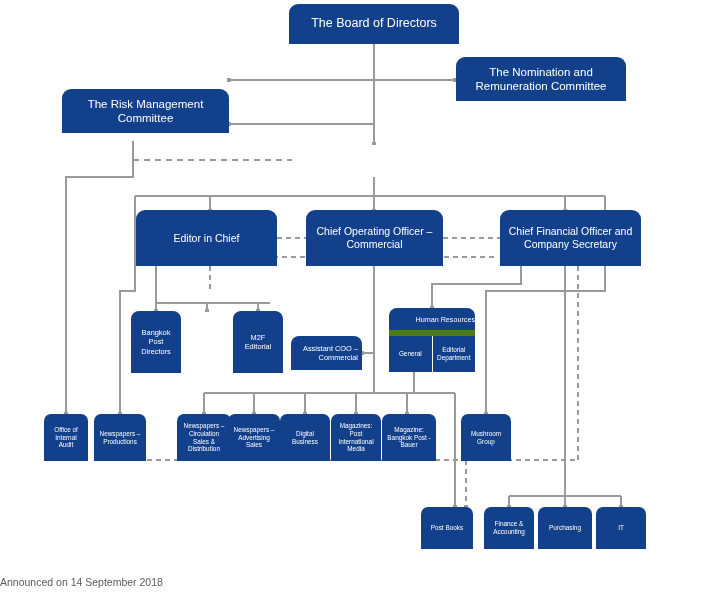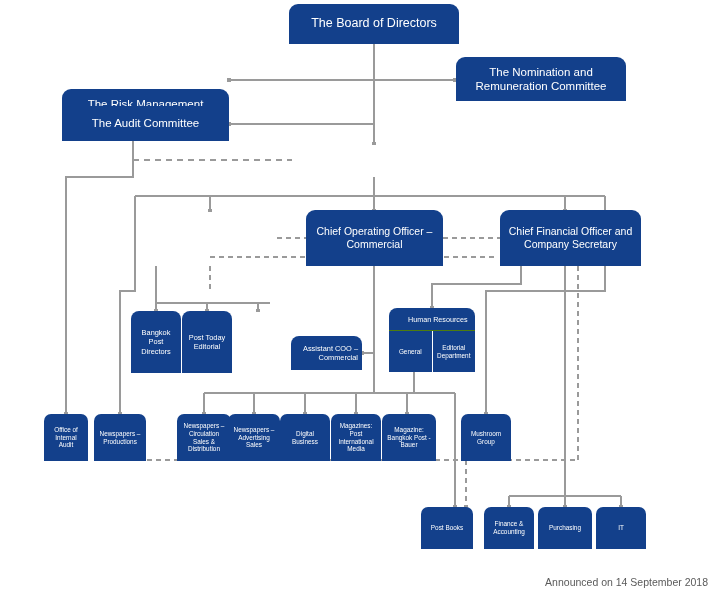--- a/index.html
+++ b/index.html
@@ -54,25 +54,25 @@
     box-sizing: border-box;
     background: #13408B;
     border-radius: 8px 8px 0 0;
     display: flex;
     flex-direction: column;
   }
   .hr-head {
     flex: 0 0 22px;
     display: flex;
     align-items: center;
-    justify-content: flex-start;
+    justify-content: flex-end;
     color: #ffffff;
     font-size: 7.2px;
     text-align: center;
-    border-bottom: 1px solid #4d7c0f;
+    border-bottom: 6px solid #4d7c0f;
     padding-left: 19px;
   }
   .hr-cells {
     flex: 1 1 auto;
     display: flex;
   }
   .hr-cell {
     flex: 1 1 50%;
     display: flex;
     align-items: center;
@@ -83,21 +83,21 @@
     line-height: 1.2;
     padding: 0 1px;
   }
   .hr-cell + .hr-cell { border-left: 1px solid #ffffff; }
 
   #footer-note {
     position: absolute;
     left: 0;
     right: 0;
     top: 576px;
-    text-align: right;
+    text-align: left;
     font-size: 10.5px;
     color: #5a5a5a;
     z-index: 2;
   }
 </style>
 </head>
 <body>
 
 <div id="chart-root">
 
@@ -216,42 +216,42 @@
   </div>
 
   <div class="node tier-exec" style="left:62px; top:57px; width:167px; height:44px;margin-top:32px;">
     <span>The Risk Management Committee</span>
   </div>
 
   <div class="node tier-exec" style="left:456px; top:57px; width:170px; height:44px;">
     <span>The Nomination and Remuneration Committee</span>
   </div>
 
-  <div class="node tier-exec" style="left:62px; top:106px; width:167px; height:35px;">
-    <span>The Audit Committee</span>
-  </div>
-
-
+
+
+  <div class="node tier-mid" style="left:136px; top:210px; width:141px; height:56px;">
+    <span>Editor in Chief</span>
+  </div>
 
   <div class="node tier-mid" style="left:306px; top:210px; width:137px; height:56px;">
     <span>Chief Operating Officer – Commercial</span>
   </div>
 
   <div class="node tier-mid" style="left:500px; top:210px; width:141px; height:56px;">
     <span>Chief Financial Officer and Company Secretary</span>
   </div>
 
   <div class="node tier-small" style="left:131px; top:311px; width:50px; height:62px;">
     <span>Bangkok Post Directors</span>
   </div>
 
-  <div class="node tier-small" style="left:182px; top:311px; width:50px; height:62px;">
-    <span>Post Today Editorial</span>
-  </div>
-
+
+  <div class="node tier-small" style="left:233px; top:311px; width:50px; height:62px;">
+    <span>M2F Editorial</span>
+  </div>
 
   <div class="node tier-small" style="left:291px; top:336px; width:71px; height:34px;text-align:right;">
     <span>Assistant COO – Commercial</span>
   </div>
 
   <div class="hr-group" style="left:389px; top:308px; width:86px; height:64px;">
     <div class="hr-head">
       <span>Human Resources</span>
     </div>
     <div class="hr-cells">

